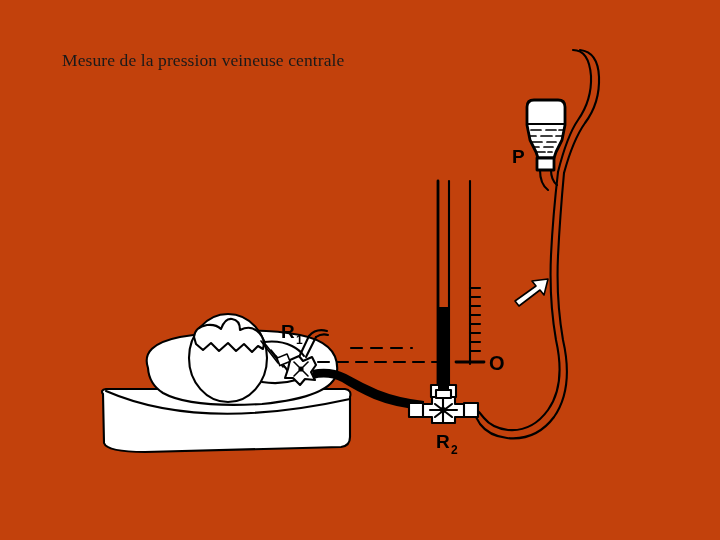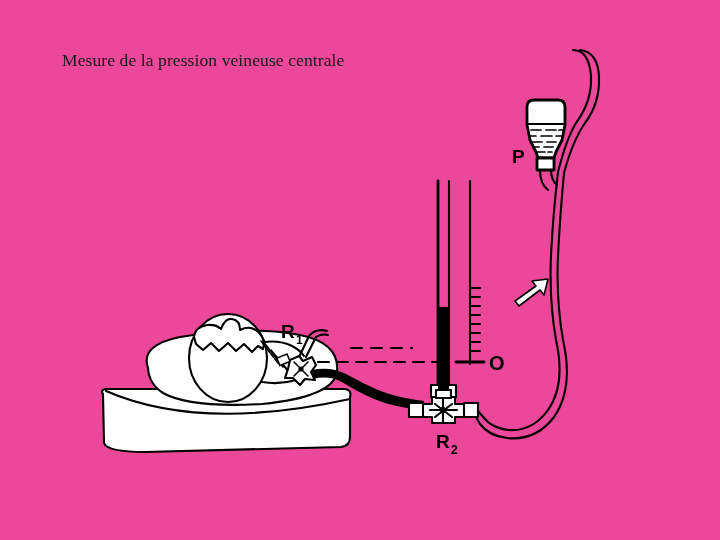--- a/index.html
+++ b/index.html
@@ -11,21 +11,21 @@
     width: 720px;
     height: 540px;
     overflow: hidden;
     font-family: "Liberation Serif", serif;
     position: relative;
   }
   #slide {
     position: relative;
     width: 720px;
     height: 540px;
-    background: #ec4899;
+    background: #c2410c;
   }
   #slide-title {
     position: absolute;
     left: 62px;
     top: 50px;
     font-family: "Liberation Serif", serif;
     font-size: 17.5px;
     font-weight: normal;
     color: #1a1a1a;
     letter-spacing: 0.1px;

